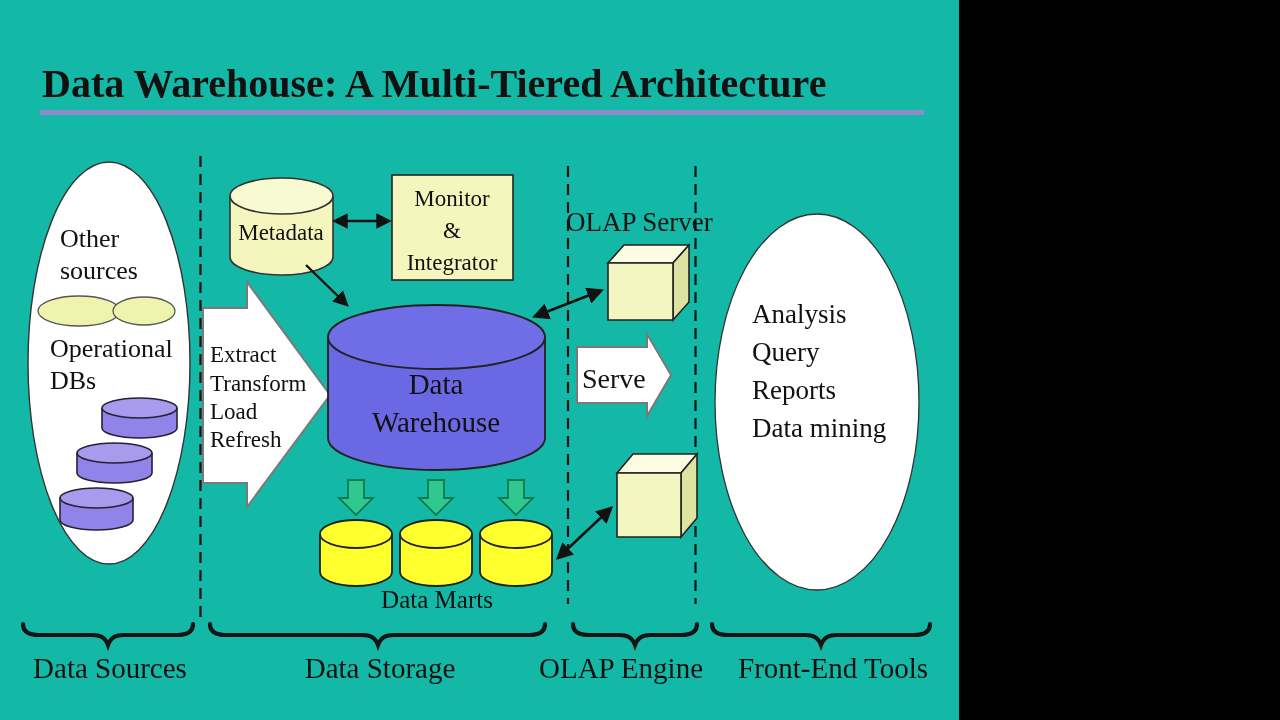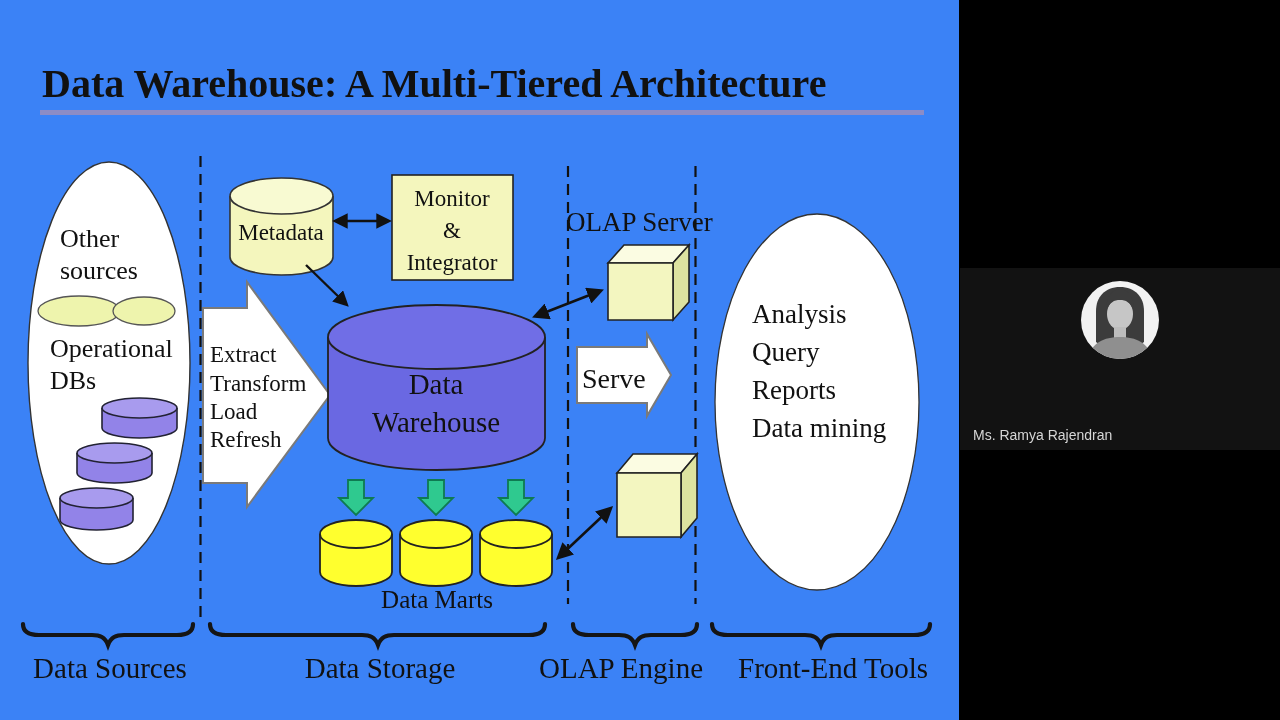--- a/index.html
+++ b/index.html
@@ -1,18 +1,18 @@
 <!DOCTYPE html>
 <html><head>
 <meta charset="utf-8">
 <style>
   html,body{margin:0;padding:0;background:#000;}
   .stage{position:relative;width:1280px;height:720px;overflow:hidden;background:#000;
          font-family:"Liberation Serif","DejaVu Serif",serif;}
-  .slide{position:absolute;left:0;top:0;width:959px;height:720px;background:#3b82f6;}
+  .slide{position:absolute;left:0;top:0;width:959px;height:720px;background:#14b8a6;}
   .slide svg{display:block;}
   .rail{position:absolute;left:959px;top:0;width:321px;height:720px;background:#000;}
   .tile{position:absolute;left:1px;top:268px;width:320px;height:182px;background:#121212;}
   .avatar{position:absolute;left:50%;top:12px;transform:translateX(-50%);}
   .pname{position:absolute;left:13px;bottom:7px;color:#d6d6d6;font-size:14px;
          font-family:"Liberation Sans","DejaVu Sans",sans-serif;}
   text{font-family:"Liberation Serif","DejaVu Serif",serif;fill:#111;}
 </style>
 </head>
 <body>
@@ -136,33 +136,13 @@
         <path d="M573,624 C573,632 579,635 589,635 L619,635 C627,635 632,637 635,645 C638,637 643,635 651,635 L681,635 C691,635 697,632 697,624"></path>
         <path d="M712,624 C712,632 718,635 728,635 L805,635 C813,635 818,637 821,645 C824,637 829,635 837,635 L914,635 C924,635 930,632 930,624"></path>
       </g>
       <text x="110" y="678" font-size="29" text-anchor="middle">Data Sources</text>
       <text x="380" y="678" font-size="29" text-anchor="middle">Data Storage</text>
       <text x="621" y="678" font-size="29" text-anchor="middle">OLAP Engine</text>
       <text x="833" y="678" font-size="29" text-anchor="middle">Front-End Tools</text>
     </svg>
   </div>
 
-  <div class="rail">
-    <div class="tile">
-      <svg class="avatar" width="80" height="80" viewBox="0 0 80 80">
-        <defs>
-            <clipPath id="avclip">
-              <circle cx="40" cy="40" r="39"></circle>
-            </clipPath>
-          </defs>
-        <circle cx="40" cy="40" r="39" fill="#f2f2f2"></circle>
-        <g clip-path="url(#avclip)">
-          <path d="M40,7 C25,7 16,17 16,31 L16,62 C22,67 32,70 40,70 C48,70 58,67 64,62 L64,31 C64,17 55,7 40,7 Z" fill="#3c3c3c"></path>
-          <ellipse cx="40" cy="34" rx="13" ry="16" fill="#c6c6c6"></ellipse>
-          <path d="M26,31 C26,15 34,9 40,9 C46,9 54,15 54,31 C50,22 46,20 40,20 C34,20 30,22 26,31 Z" fill="#3c3c3c"></path>
-          <rect x="34" y="47" width="12" height="12" fill="#bdbdbd"></rect>
-          <path d="M8,80 C10,63 24,57 40,57 C56,57 70,63 72,80 Z" fill="#8f8f8f"></path>
-        </g>
-      </svg>
-      <div class="pname">Ms. Ramya Rajendran</div>
-    </div>
-  </div>
 </div>
 
 </body></html>

